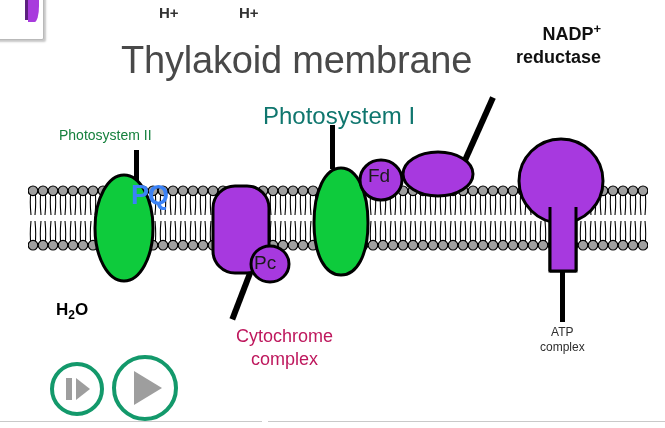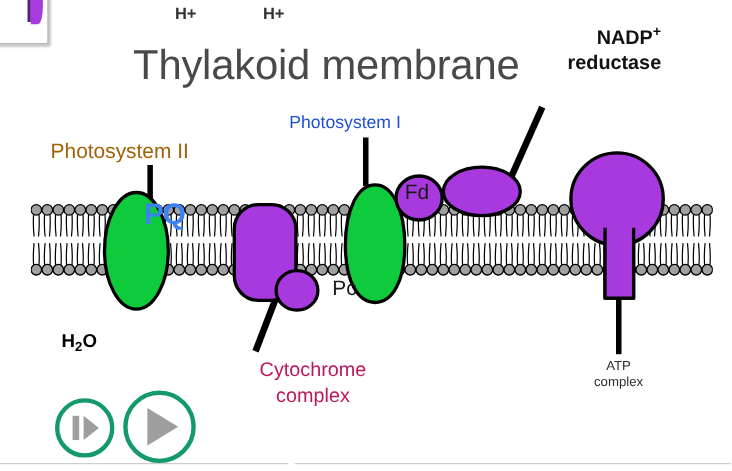--- a/index.html
+++ b/index.html
@@ -71,22 +71,22 @@
     left: 516px;
     top: 21px;
     font-size: 18px;
     font-weight: bold;
     color: #111;
     text-align: right;
     line-height: 1.25;
   }
   #nadp-label sup { font-size: 13px; }
 
-  #ps2-label { left: 46px; top: 128px; font-size: 19px; color: #a16207; }
-  #ps1-label { left: 263px; top: 103px; font-size: 16px; color: #1d4ed8; }
+  #ps2-label { left: 59px; top: 128px; font-size: 14px; color: #15803d; }
+  #ps1-label { left: 263px; top: 103px; font-size: 24px; color: #0f766e; }
 
   #h2o-label {
     left: 56px; top: 300px;
     font-size: 17px; font-weight: bold; color: #000000;
   }
   #h2o-label sub { font-size: 12px; }
 
   #cyto-label {
     left: 236px; top: 325px;
     font-size: 18px; color: #be185d;
@@ -149,21 +149,21 @@
     font-weight: 600;
     color: #3b82f6;
     letter-spacing: -1px;
   }
   .blob-text {
     position: absolute;
     font-size: 19px;
     color: #1a1a1a;
     font-weight: 500;
   }
-  #pc-text { left: 254px; top: 252px; padding-left: 48px; }
+  #pc-text { left: 254px; top: 252px; }
   #fd-text { left: 368px; top: 165px; }
 
   
   .ctrl {
     position: absolute;
     border-radius: 50%;
     border: 4px solid #13996b;
     box-sizing: border-box;
   }
   #ctrl-step { left: 50px; top: 362px; width: 54px; height: 54px; }

